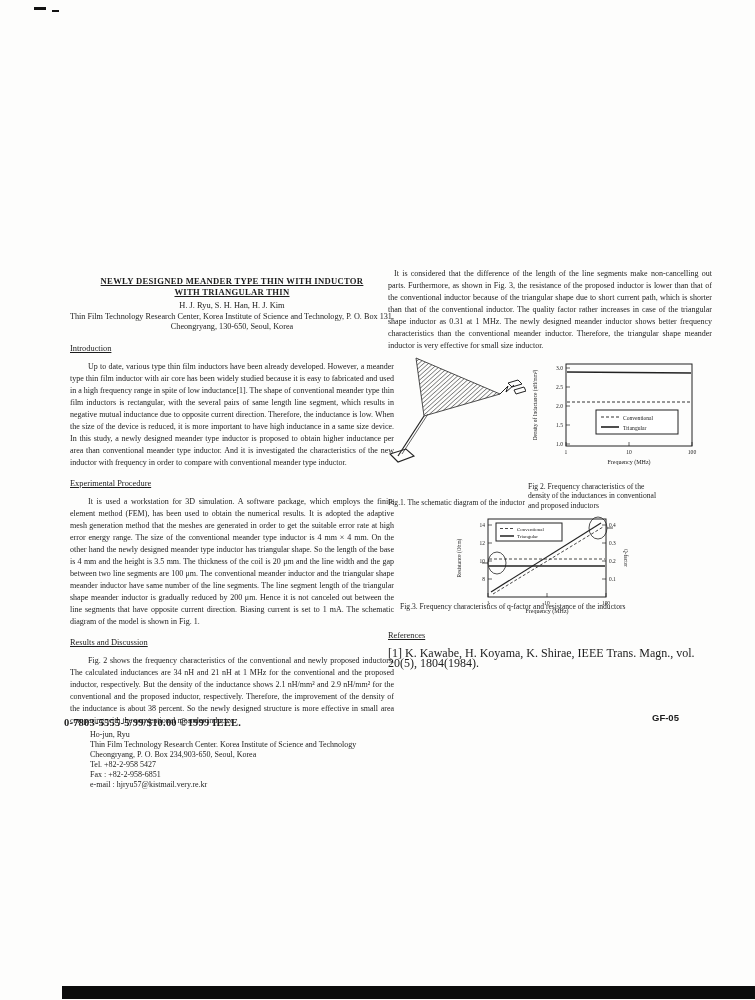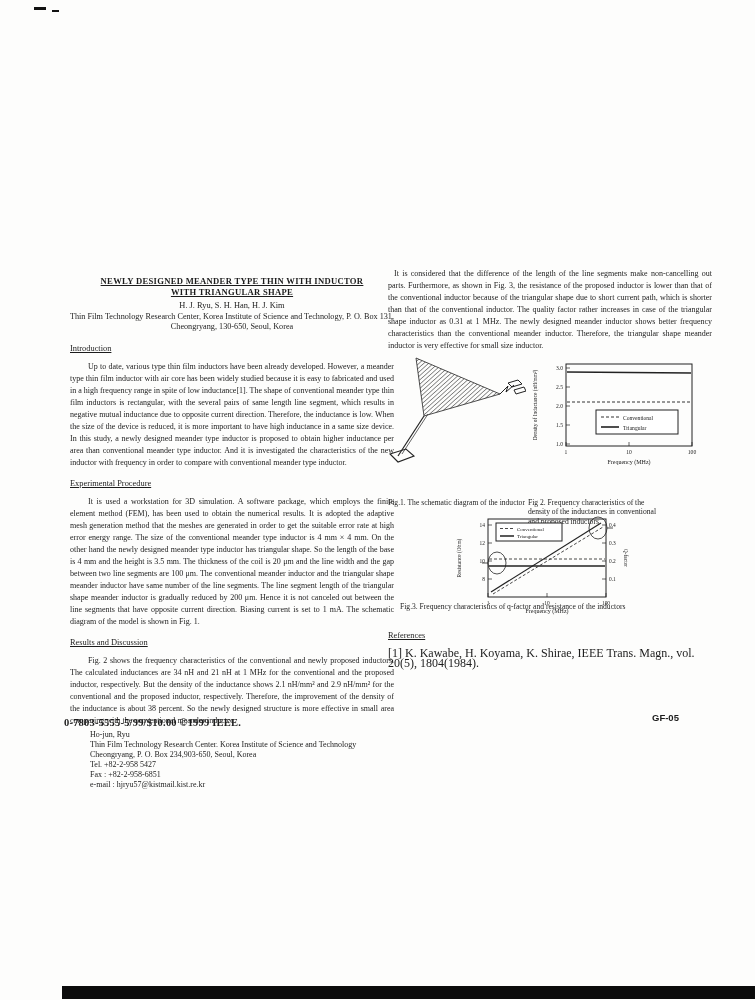--- a/index.html
+++ b/index.html
@@ -25,21 +25,21 @@
 </head>
 <body>
 
 <div id="page">
 
   <div class="abs scan-mark" style="left:34px;top:7px;width:12px;height:3px;"></div>
   <div class="abs scan-mark" style="left:52px;top:10px;width:7px;height:2px;"></div>
 
   <div class="abs col" style="left:70px;top:276px;">
     <div class="title-line">NEWLY DESIGNED MEANDER TYPE THIN WITH INDUCTOR</div>
-    <div class="title-line">WITH TRIANGULAR SHAPE</div>
+    <div class="title-line">WITH TRIANGULAR THIN</div>
 
     <div class="authors">H. J. Ryu, S. H. Han, H. J. Kim</div>
     <div class="affil">Thin Film Technology Research Center, Korea Institute of Science and Technology, P. O. Box 131, Cheongryang, 130-650, Seoul, Korea</div>
 
     <div style="height:11px;"></div>
     <div class="sec-head">Introduction</div>
     <div class="body-par">Up to date, various type thin film inductors have been already developed. However, a meander type thin film inductor with air core has been widely studied because it is easy to fabricated and used in a high frequency range in spite of low inductance[1]. The shape of conventional meander type thin film inductors is rectangular, with the several pairs of same length line segment, which results in negative mutual inductance due to opposite current direction. Therefore, the inductance is low. When the size of the device is reduced, it is more important to have high inductance in a same size device. In this study, a newly designed meander type inductor is proposed to obtain higher inductance per area than conventional meander type inductor. And it is investigated the characteristics of the new inductor with frequency in order to compare with conventional meander type inductor.</div>
 
     <div style="height:9px;"></div>
     <div class="sec-head">Experimental Procedure</div>
@@ -49,21 +49,21 @@
     <div class="sec-head">Results and Discussion</div>
     <div class="body-par">Fig. 2 shows the frequency characteristics of the conventional and newly proposed inductors. The calculated inductances are 34 nH and 21 nH at 1 MHz for the conventional and the proposed inductor, respectively. But the density of the inductance shows 2.1 nH/mm² and 2.9 nH/mm² for the conventional and the proposed inductor, respectively. Therefore, the improvement of the density of the inductance is about 38 percent. So the newly designed structure is more effective in small area comparing with the conventional meander inductor.</div>
 
     <div style="height:3px;"></div>
     <div class="contact-block">
       <div>Ho-jun, Ryu</div>
       <div>Thin Film Technology Research Center.   Korea Institute of Science and Technology</div>
       <div>Cheongryang, P. O. Box 234,903-650, Seoul, Korea</div>
       <div>Tel.   +82-2-958 5427</div>
       <div>Fax : +82-2-958-6851</div>
-      <div>e-mail : hjryu57@kistmail.kist.re.kr</div>
+      <div>e-mail : hjryu57@kistmail.very.re.kr</div>
     </div>
   </div>
 
   <div class="abs ieee" style="left:64px;top:717px;">0-7803-5555-5/99/$10.00 ©1999 IEEE.</div>
 
   <div class="abs gf" style="left:652px;top:712px;">GF-05</div>
 
   <div class="abs col" style="left:388px;top:268px;">
     <div class="body-par" style="text-indent:6px;">It is considered that the difference of the length of the line segments make non-cancelling out parts. Furthermore, as shown in Fig. 3, the resistance of the proposed inductor is lower than that of the conventional inductor because of the triangular shape due to short current path, which is shorter than that of the conventional inductor. The quality factor rather increases in case of the triangular shape inductor as 0.31 at 1 MHz. The newly designed meander inductor shows better frequency characteristics than the conventional meander inductor. Therefore, the triangular shape meander inductor is very effective for small size inductor.</div>
   </div>
@@ -123,21 +123,21 @@
         <rect x="68" y="52" width="82" height="24" fill="#fff" stroke="#222" stroke-width="1"></rect>
         <line x1="73" y1="59" x2="91" y2="59" stroke="#333" stroke-width="1" stroke-dasharray="3,2"></line>
         <line x1="73" y1="69" x2="91" y2="69" stroke="#222" stroke-width="1.6"></line>
         <text x="95" y="61.5" font-size="5.6">Conventional</text>
         <text x="95" y="71.5" font-size="5.6">Triangular</text>
       </g>
 
       <text x="101" y="106" text-anchor="middle" font-size="6">Frequency (MHz)</text>
       <text x="9" y="47" font-size="5.4" text-anchor="middle" transform="rotate(-90 9 47)">Density of Inductance (nH/mm²)</text>
     </svg>
-    <div class="caption" style="width:175px;margin-top:24px;">
+    <div class="caption" style="width:175px;margin-top:8px;">
       <div>Fig 2. Frequency characteristics of the</div>
       <div>density of the inductances in conventional</div>
       <div>and proposed inductors</div>
     </div>
   </div>
 
   <div class="abs" style="left:452px;top:513px;">
     <svg width="190" height="102" viewBox="0 0 190 102">
 
       <rect x="36" y="6" width="118" height="78" fill="none" stroke="#222" stroke-width="1"></rect>

